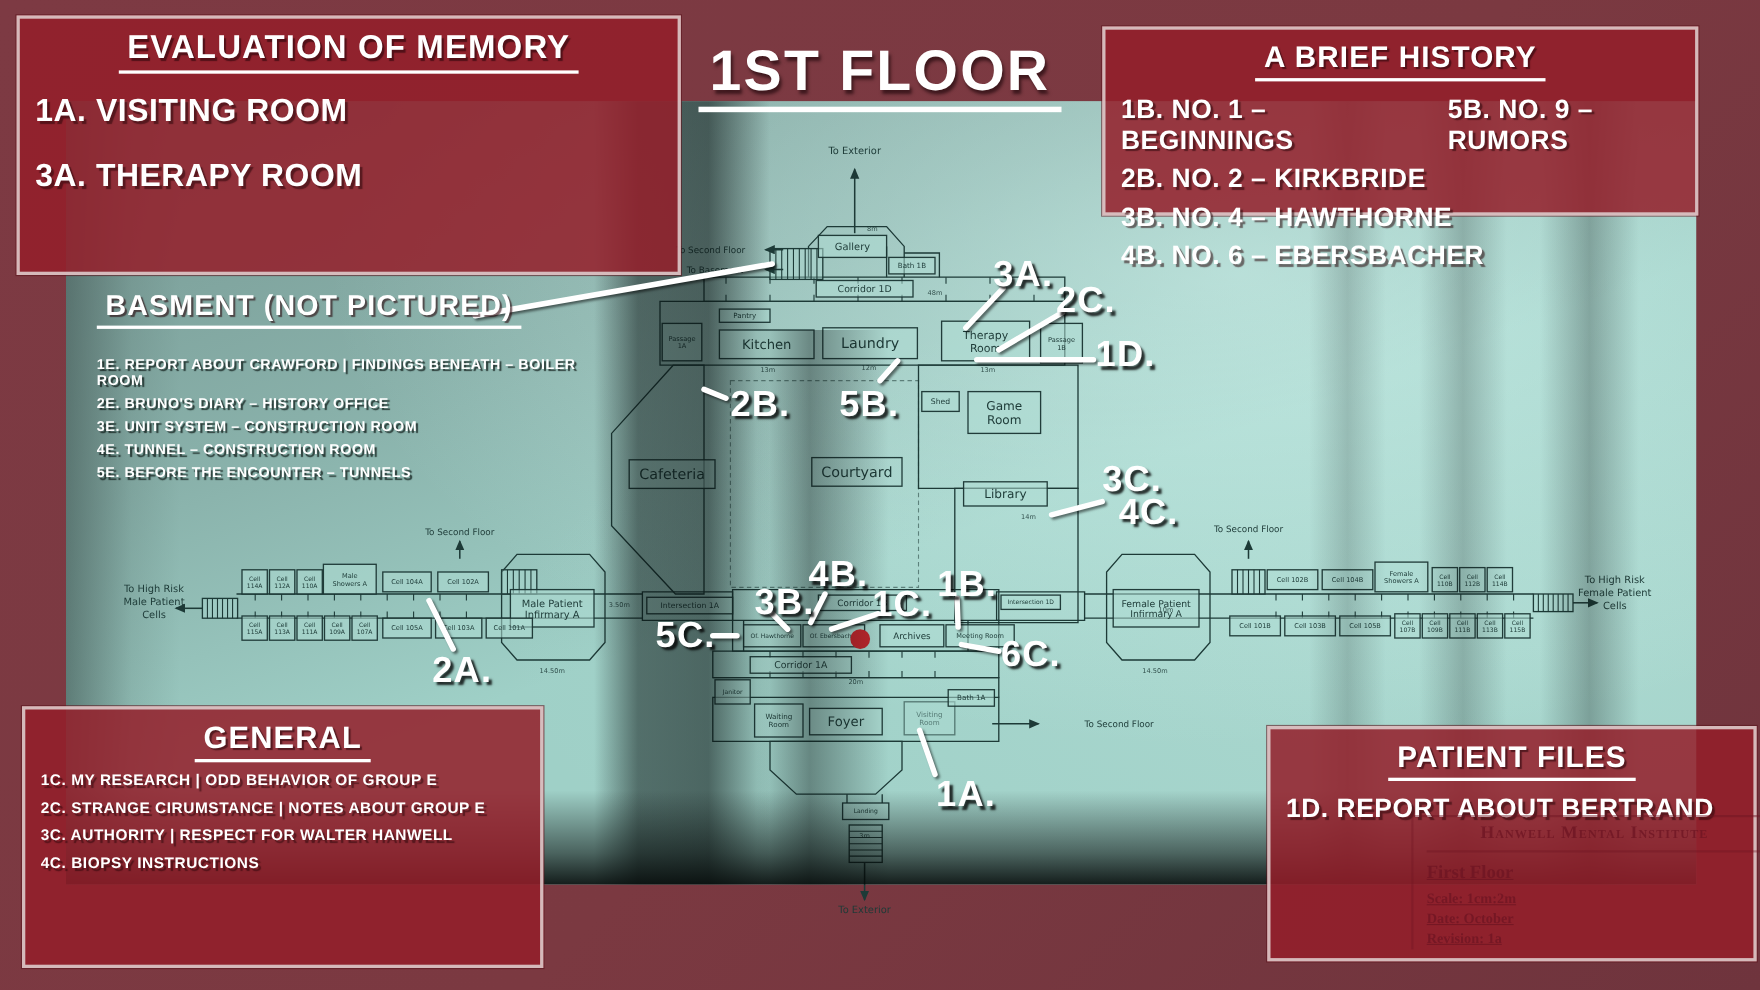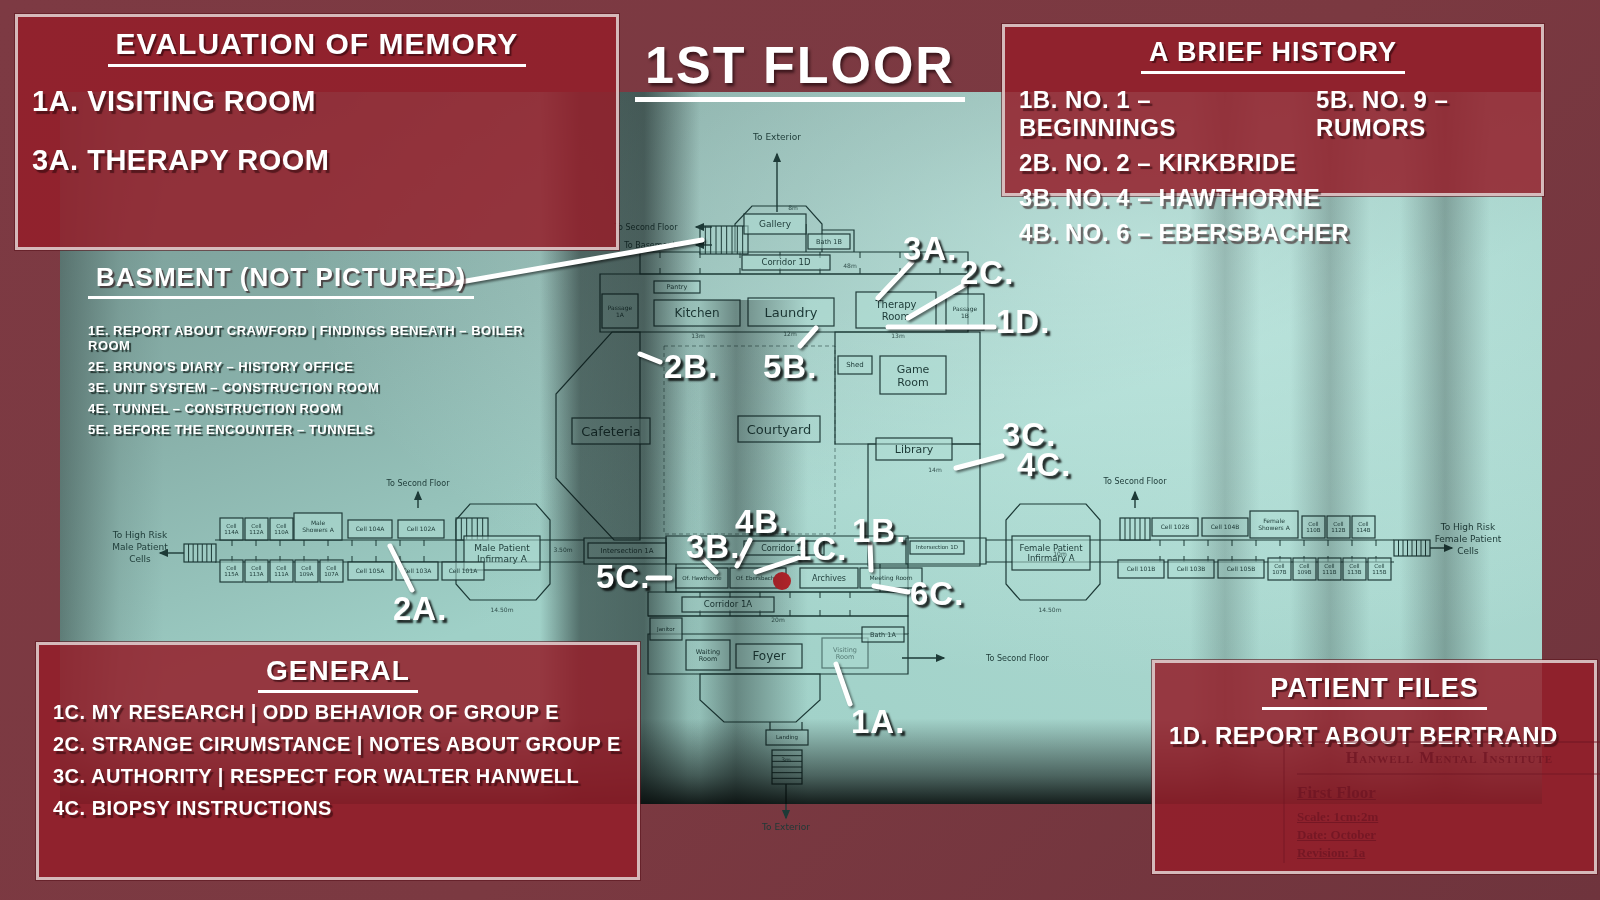--- a/index.html
+++ b/index.html
@@ -554,25 +554,25 @@
     </div>
     <div id="basement-items" style="display:flex;flex-direction:column;gap:6px;font-size:13px;">
         <div class="panel-item">1E. REPORT ABOUT  CRAWFORD | FINDINGS BENEATH – BOILER ROOM</div>
         <div class="panel-item">2E. BRUNO'S DIARY – HISTORY OFFICE</div>
         <div class="panel-item">3E. UNIT SYSTEM – CONSTRUCTION ROOM</div>
         <div class="panel-item">4E. TUNNEL – CONSTRUCTION ROOM</div>
         <div class="panel-item">5E. BEFORE THE ENCOUNTER – TUNNELS</div>
       </div>
   </div>
 
-  <div class="panel" style="left:36px;top:642px;width:604px;height:238px;">
+  <div class="panel" style="left:20px;top:642px;width:474px;height:238px;">
     <div class="panel-title" style="font-size:28px;margin-bottom:8px;">
       <span>GENERAL</span>
     </div>
-    <div id="general-items" style="display:flex;flex-direction:column;gap:9px;font-size:20px;">
+    <div id="general-items" style="display:flex;flex-direction:column;gap:9px;font-size:14px;">
         <div class="panel-item">1C. MY RESEARCH | ODD BEHAVIOR OF GROUP E</div>
         <div class="panel-item">2C. STRANGE CIRUMSTANCE | NOTES ABOUT GROUP E</div>
         <div class="panel-item">3C. AUTHORITY | RESPECT FOR WALTER HANWELL</div>
         <div class="panel-item">4C. BIOPSY INSTRUCTIONS</div>
       </div>
   </div>
 
   <div class="panel" style="left:1152px;top:660px;width:445px;height:214px;">
     <div class="panel-title" style="font-size:27px;">
       <span>PATIENT FILES</span>

